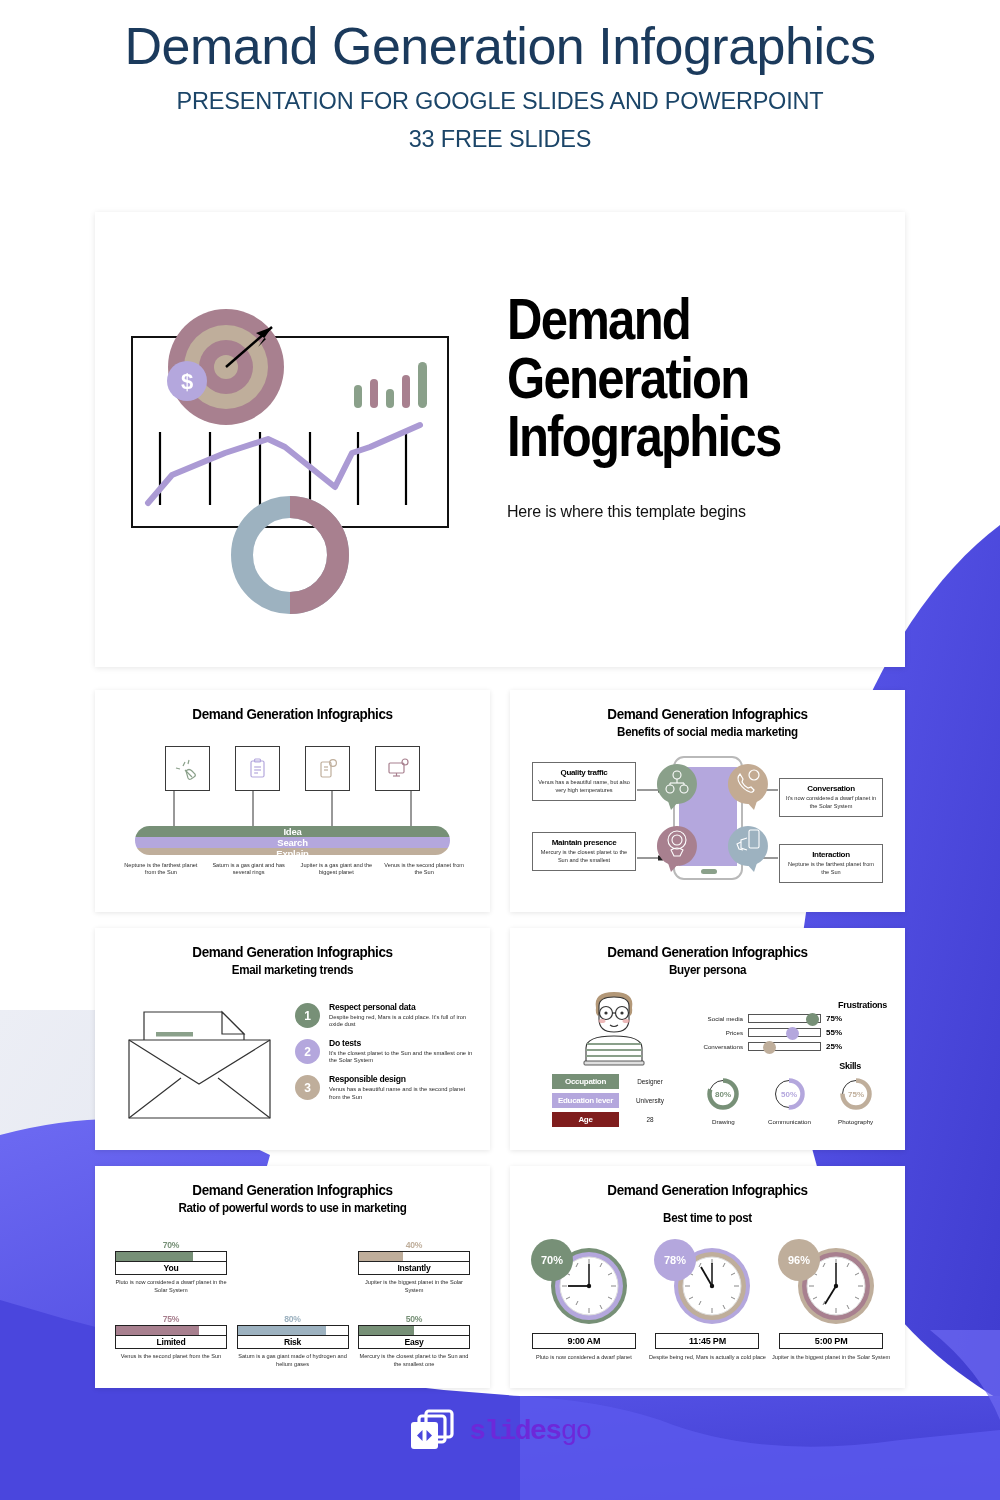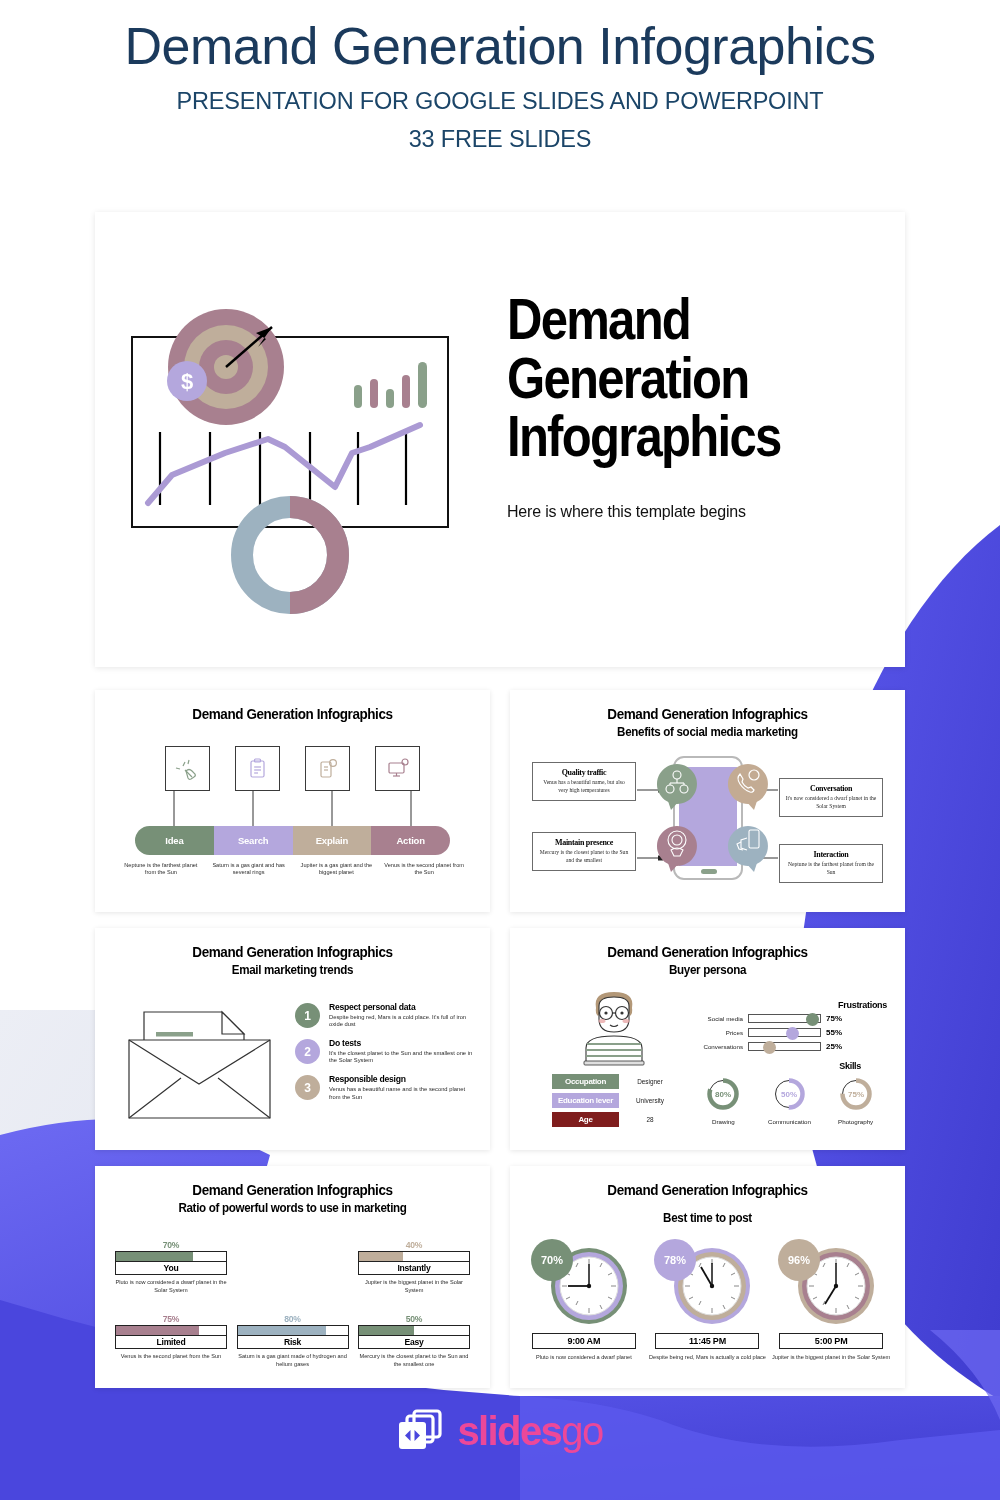--- a/index.html
+++ b/index.html
@@ -103,27 +103,27 @@
     letter-spacing:-0.35px;
     margin-top:3px;
     transform:scaleX(0.93);
   }
   .tiny { font-size:5.6px; color:#2b2b2b; line-height:1.32; text-align:center; }
 
   
   .s1-icons { position:absolute; top:56px; left:0; width:395px; display:flex; justify-content:center; gap:25px; }
   .s1-iconbox { width:45px; height:45px; border:1px solid #3a3a3a; background:#fff; display:flex; align-items:center; justify-content:center; }
   .s1-stems { position:absolute; top:101px; left:0; width:395px; height:36px; }
-  .s1-bar { position:absolute; top:136px; left:40px; width:315px; height:29px; display:flex; border-radius:15px; overflow:hidden; }
+  .s1-bar { position:absolute; top:136px; left:40px; width:315px; height:29px; display:flex; border-radius:15px; overflow:hidden;flex-direction:column; }
   .s1-seg { flex:1; display:flex; align-items:center; justify-content:center; color:#fff; font-size:9.5px; font-weight:bold; letter-spacing:-0.2px; }
   .s1-texts { position:absolute; top:172px; left:22px; width:351px; display:flex; }
   .s1-texts > div { width:25%; padding:0 4px; }
 
   
-  .s2-box { position:absolute; width:104px; border:1px solid #6b6b6b; background:#fff; padding:5px 5px 6px;font-family:Liberation Serif, serif; }
+  .s2-box { position:absolute; width:104px; border:1px solid #6b6b6b; background:#fff; padding:5px 5px 6px; }
   .s2-box h4 { font-size:8px; font-weight:bold; text-align:center; color:#000; letter-spacing:-0.3px; }
   .s2-box p { font-size:5.6px; text-align:center; color:#2b2b2b; line-height:1.35; margin-top:2px; }
   .s2-phone { position:absolute; left:163px; top:66px; width:70px; height:124px; border:2px solid #b9b9b9; border-radius:11px; background:#fff; }
   .s2-screen { position:absolute; left:4px; top:9px; width:58px; height:99px; background:#b4a7dd; }
   .s2-home { position:absolute; left:26px; bottom:4px; width:16px; height:5px; border-radius:3px; background:#8aa08a; }
 
   
   .s3-num { width:25px; height:25px; border-radius:50%; display:flex; align-items:center; justify-content:center; color:#fff; font-size:12px; font-weight:bold; flex:0 0 auto; }
   .s3-row { display:flex; gap:9px; align-items:center; margin-bottom:9px; }
   .s3-row h4 { font-size:8.6px; font-weight:bold; color:#000; letter-spacing:-0.25px; }
@@ -152,21 +152,21 @@
   
   .s6-cell { width:120px; text-align:center; }
   .s6-timebox { border:1px solid #222; height:16px; display:flex; align-items:center; justify-content:center; font-size:9px; font-weight:bold; color:#000; letter-spacing:-0.2px; width:104px; margin:0 auto; }
   .s6-desc { font-size:5.6px; color:#2b2b2b; line-height:1.35; margin-top:5px; }
 
   
   .logo {
     position:absolute; left:0; top:1408px; width:1000px;
     z-index:6; display:flex; align-items:center; justify-content:center; gap:12px;
   }
-  .logo-word { font-size:40px; color:#ec4899; letter-spacing:-1.6px; font-weight:400; }
+  .logo-word { font-size:28px; color:#6d28d9; letter-spacing:-1.6px; font-weight:400;font-family:Liberation Mono, monospace; }
   .logo-word b { font-weight:bold; }
 </style>
 </head>
 <body>
 
 <svg id="bg" viewBox="0 0 1000 1500" preserveAspectRatio="none">
   <defs>
     <linearGradient id="gA" x1="0" y1="0" x2="1" y2="1">
       <stop offset="0" stop-color="#5b58ec"></stop>
         <stop offset="1" stop-color="#3f3ccf"></stop>

